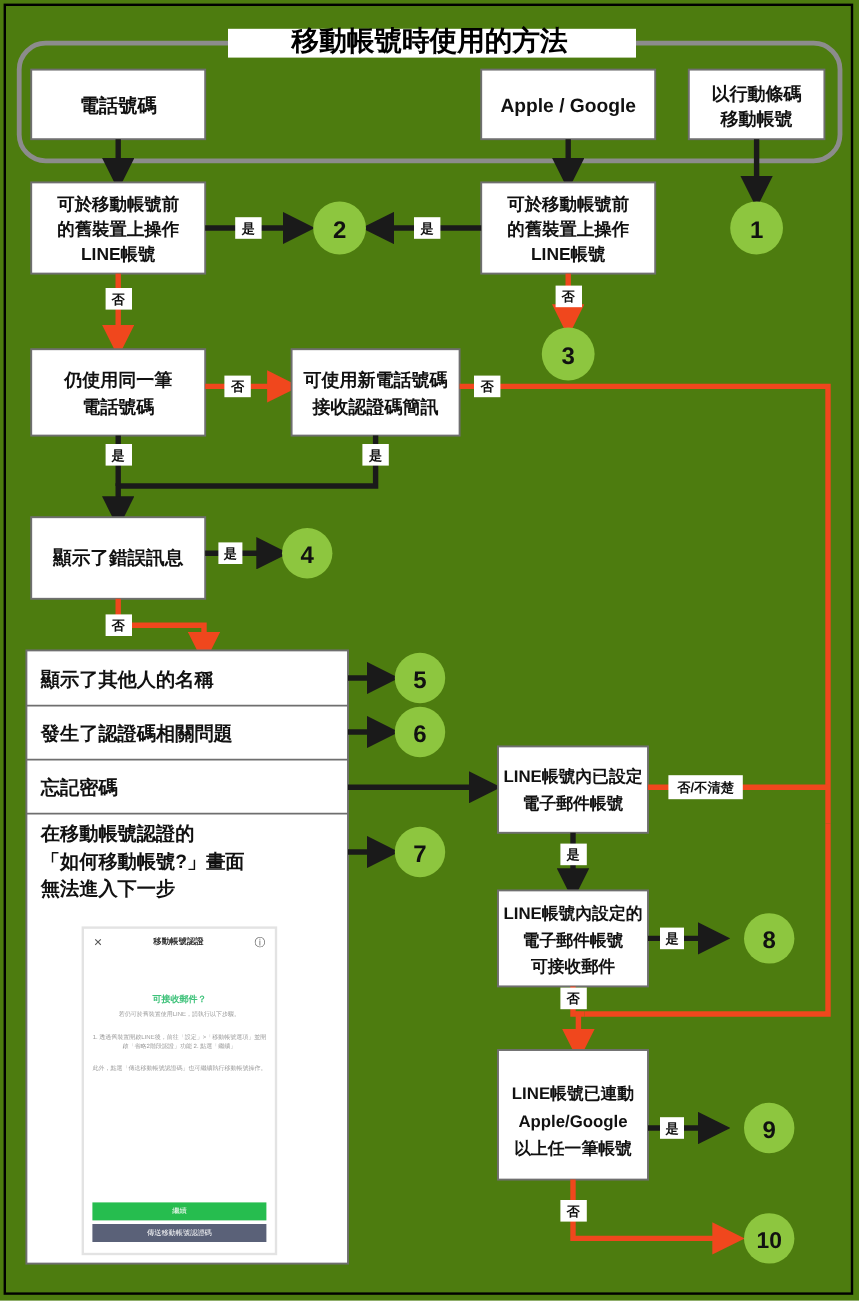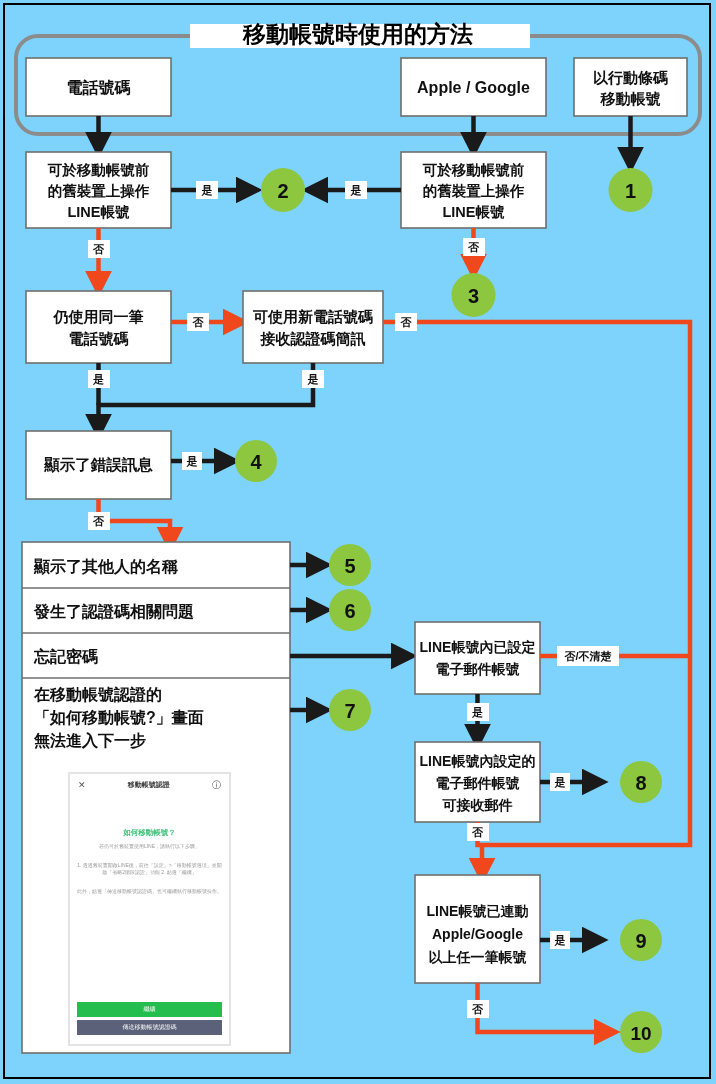--- a/index.html
+++ b/index.html
@@ -1,17 +1,17 @@
 <!DOCTYPE html>
 <html><head>
 <meta charset="utf-8">
 <style>
   html,body{margin:0;padding:0;background:#ffffff;}
   body{font-family:"Liberation Sans","DejaVu Sans",sans-serif;}
-  #page{position:relative;width:716px;height:1084px;background:#7dd3fc;overflow:hidden;}
+  #page{position:relative;width:716px;height:1084px;background:#4d7c0f;overflow:hidden;}
   #frame{position:absolute;left:3px;top:3px;width:708px;height:1076px;border:2px solid #000;box-sizing:border-box;}
   svg{position:absolute;left:0;top:0;width:716px;height:1084px;}
   .box{fill:#fff;stroke:#6f6f6f;stroke-width:1.6;}
   .boxtxt{font-family:"Liberation Sans","DejaVu Sans",sans-serif;font-weight:bold;fill:#111;text-anchor:middle;}
   .boxtxt-left{font-family:"Liberation Sans","DejaVu Sans",sans-serif;font-weight:bold;fill:#111;text-anchor:start;}
   .title{font-family:"Liberation Sans","DejaVu Sans",sans-serif;font-weight:bold;fill:#000;text-anchor:middle;font-size:23px;}
   .circnum{font-family:"Liberation Sans","DejaVu Sans",sans-serif;font-weight:bold;fill:#111;text-anchor:middle;}
   .lbl{font-family:"Liberation Sans","DejaVu Sans",sans-serif;font-weight:bold;fill:#111;text-anchor:middle;font-size:11px;}
   .kline{stroke:#1a1a1a;stroke-width:4.5;fill:none;}
   .rline{stroke:#f0471d;stroke-width:4.5;fill:none;}
@@ -206,21 +206,21 @@
     <circle cx="641" cy="1032" r="21" fill="#8dc63f"></circle>
     <text class="circnum" x="641" y="1040" font-size="19">10</text>
   </svg>
 
   <div class="phone-wrap" style="left:68px;top:772px;width:163px;height:274px;">
     <div class="ph-head">
       <span class="ph-ico">✕</span>
       <span class="ph-title">移動帳號認證</span>
       <span class="ph-ico">ⓘ</span>
     </div>
-    <div class="ph-h">如何移動帳號？</div>
+    <div class="ph-h">可接收郵件？</div>
     <div class="ph-sub">若仍可於舊裝置使用LINE，請執行以下步驟。</div>
     <div class="ph-steps">1. 透過舊裝置開啟LINE後，前往「設定」&gt;「移動帳號選項」並開啟「省略2階段認證」功能
 2. 點選「繼續」</div>
     <div class="ph-note">此外，點選「傳送移動帳號認證碼」也可繼續執行移動帳號操作。</div>
     <div class="ph-btn1">繼續</div>
     <div class="ph-btn2">傳送移動帳號認證碼</div>
   </div>
 </div>
 
 </body></html>

